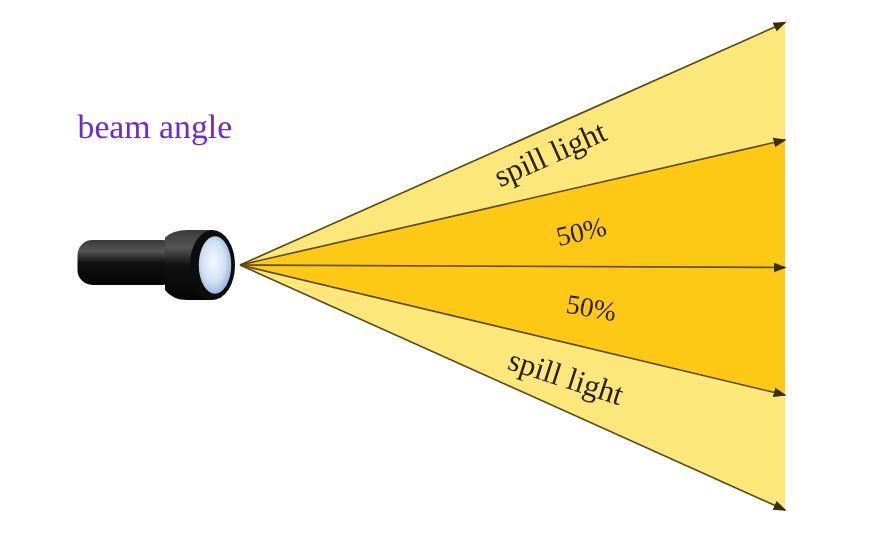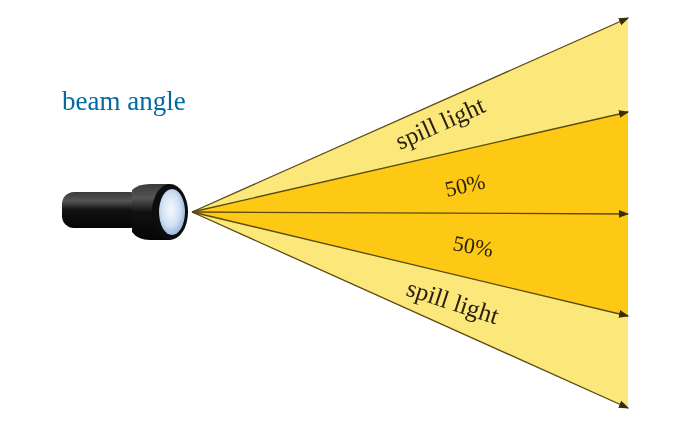--- a/index.html
+++ b/index.html
@@ -1,18 +1,18 @@
 <!DOCTYPE html>
 <html><head>
 <meta charset="utf-8">
 <style>
   html, body { margin:0; padding:0; background:#ffffff; }
   body { width:700px; height:428px; position:relative; overflow:hidden; font-family:"DejaVu Serif", serif; }
   #stage { position:absolute; left:0; top:0; width:700px; height:428px; }
-  .title { position:absolute; left:62px; top:86px; font-family:"Liberation Serif", serif; font-size:27px; color:#0369a1; }
+  .title { position:absolute; left:62px; top:86px; font-family:"Liberation Serif", serif; font-size:27px; color:#6d28d9; }
   .lbl { font-family:"Liberation Serif", serif; fill:#2a2010; }
 </style>
 </head>
 <body>
 
 <div id="stage">
   <div class="title">beam angle</div>
 
   <svg width="700" height="428" viewBox="0 0 700 428" style="position:absolute;left:0;top:0;">
     <defs>

